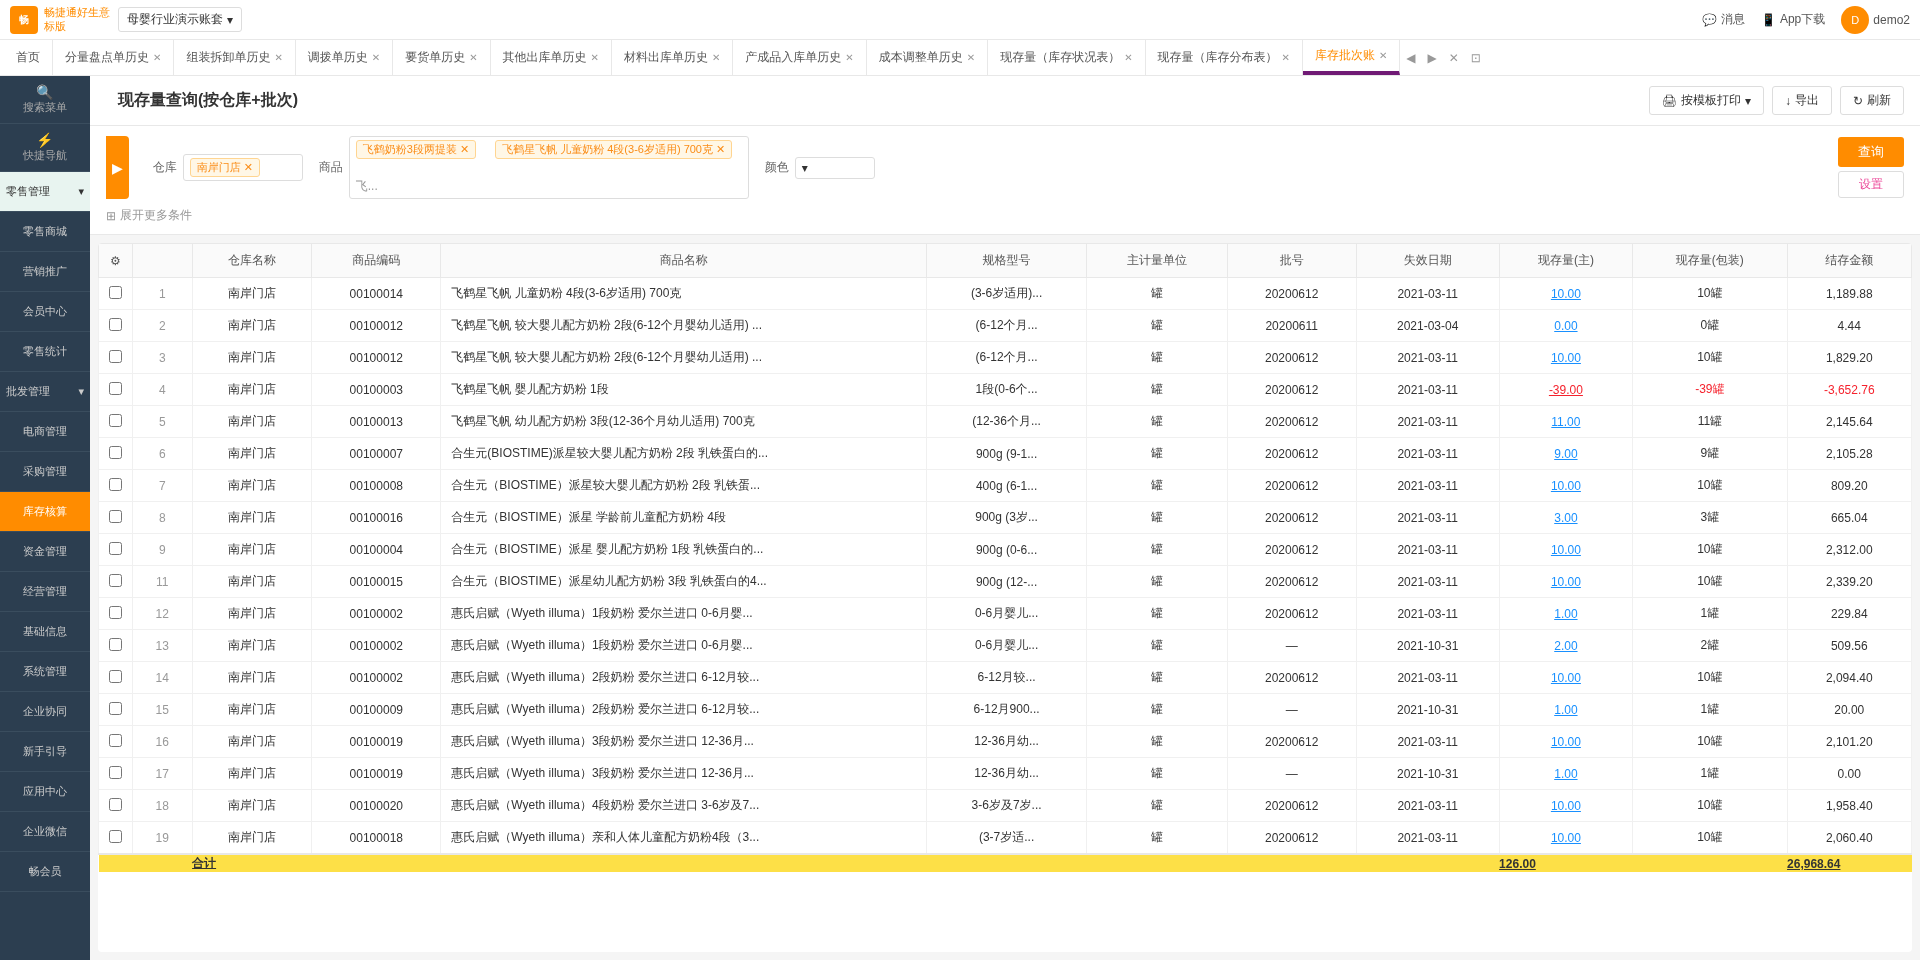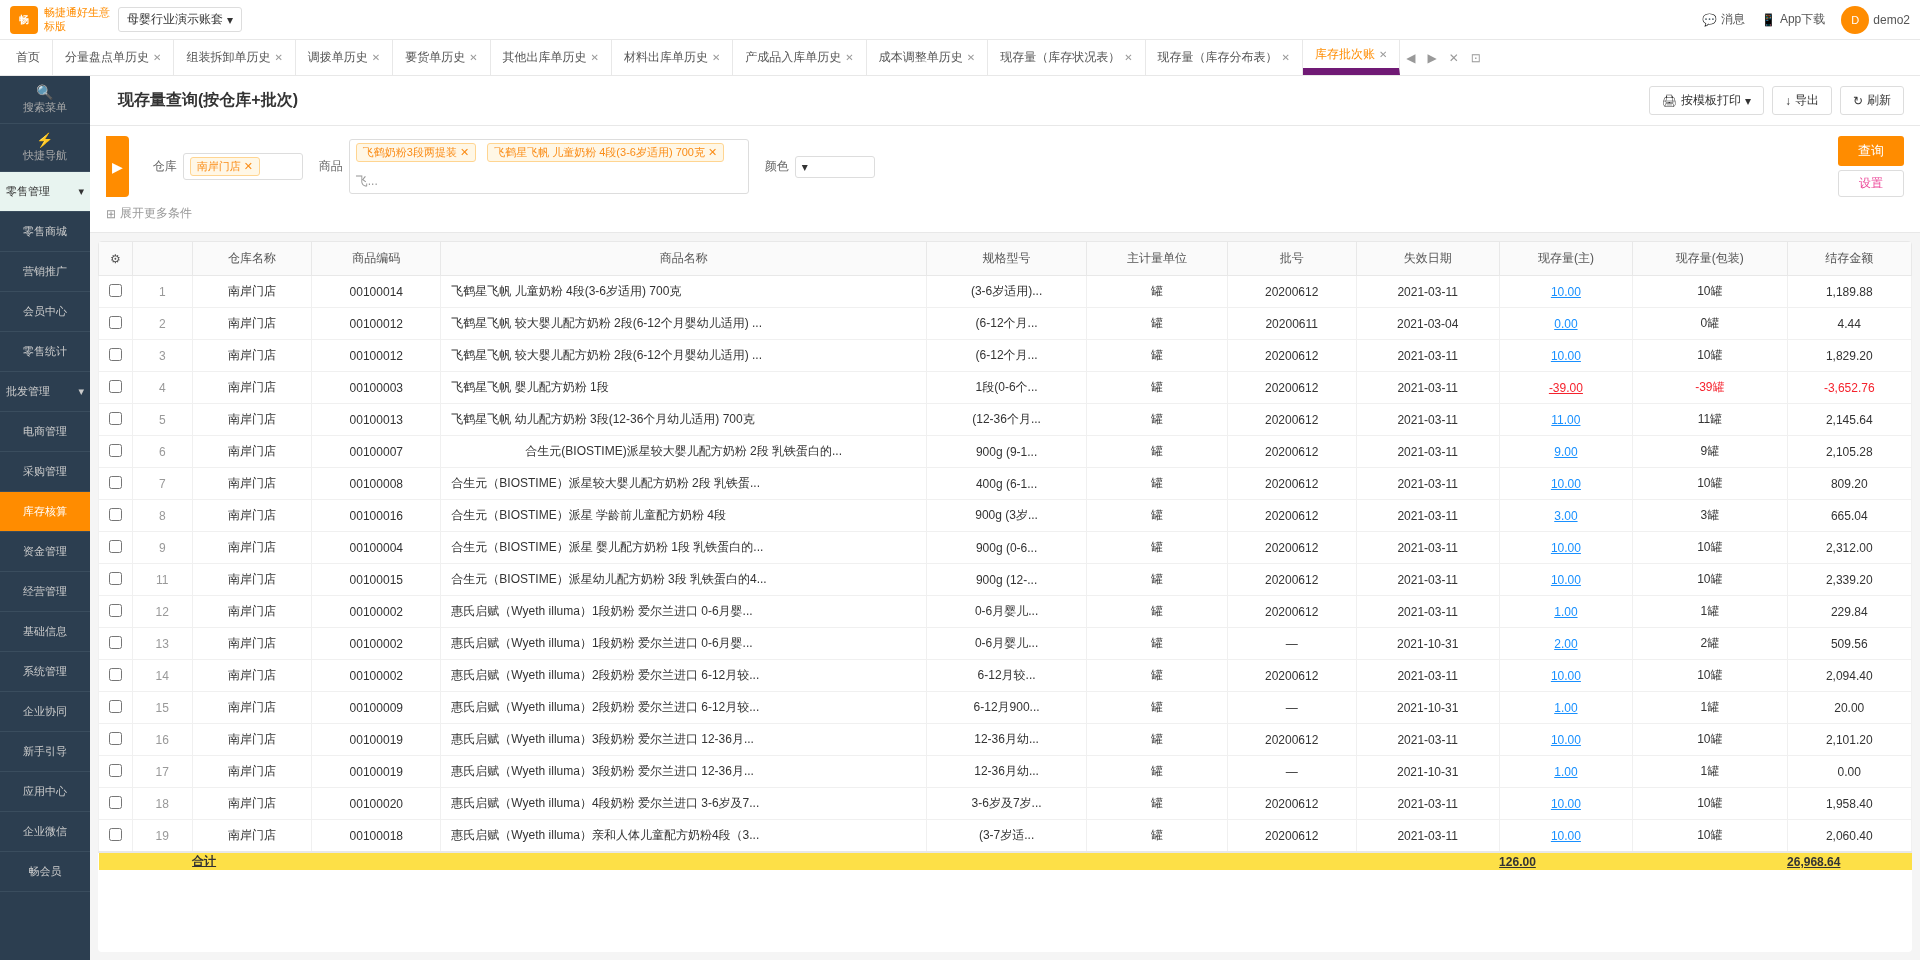--- a/index.html
+++ b/index.html
@@ -65,21 +65,21 @@
       padding: 6px 12px;
       white-space: nowrap;
       cursor: pointer;
       font-size: 12px;
       border-right: 1px solid #e8e8e8;
       height: 100%;
       color: #555;
     }
     .tab-item.active {
       color: #ff8c00;
-      border-bottom: 7px solid #701a75;
+      border-bottom: 4px solid #701a75;
       font-weight: 500;
     }
     .tab-close { color: #999; font-size: 10px; cursor: pointer; }
     .tab-nav-btn {
       padding: 4px 6px; cursor: pointer; color: #999;
       display: flex; align-items: center;
     }
 
     
     .main-layout {
@@ -160,21 +160,21 @@
       display: flex;
       align-items: center;
       gap: 16px;
       flex-wrap: wrap;
     }
     .filter-item {
       display: flex; align-items: center; gap: 6px;
     }
     .filter-label { color: #666; font-size: 12px; white-space: nowrap; }
     .filter-tags {
-      display: flex; align-items: center; gap: 11px; flex-wrap: wrap;
+      display: flex; align-items: center; gap: 19px; flex-wrap: wrap;
       border: 1px solid #ddd; border-radius: 3px; padding: 3px 6px;
       min-width: 120px; background: #fff;
     }
     .filter-tag {
       background: #fff7e6; border: 1px solid #ffd591;
       color: #fa8c16; border-radius: 3px; padding: 1px 6px;
       font-size: 11px; display: flex; align-items: center; gap: 3px;
     }
     .tag-close { cursor: pointer; color: #fa8c16; }
     .filter-more { color: #999; }
@@ -567,21 +567,21 @@
       <td>2021-03-11</td>
       <td class="text-link" style="">11.00</td>
       <td style="">11罐</td>
       <td style="">2,145.64</td>
     </tr>
             <tr>
       <td><input type="checkbox" style=""></td>
       <td class="row-num">6</td>
       <td>南岸门店</td>
       <td>00100007</td>
-      <td style="text-align:center; max-width:280px; overflow:hidden; text-overflow:ellipsis; white-space:nowrap;">合生元(BIOSTIME)派星较大婴儿配方奶粉 2段 乳铁蛋白的...</td>
+      <td style="text-align:left; max-width:280px; overflow:hidden; text-overflow:ellipsis; white-space:nowrap;">合生元(BIOSTIME)派星较大婴儿配方奶粉 2段 乳铁蛋白的...</td>
       <td>900g (9-1...</td>
       <td>罐</td>
       <td>20200612</td>
       <td>2021-03-11</td>
       <td class="text-link" style="">9.00</td>
       <td style="">9罐</td>
       <td style="">2,105.28</td>
     </tr>
             <tr>
       <td><input type="checkbox" style=""></td>

